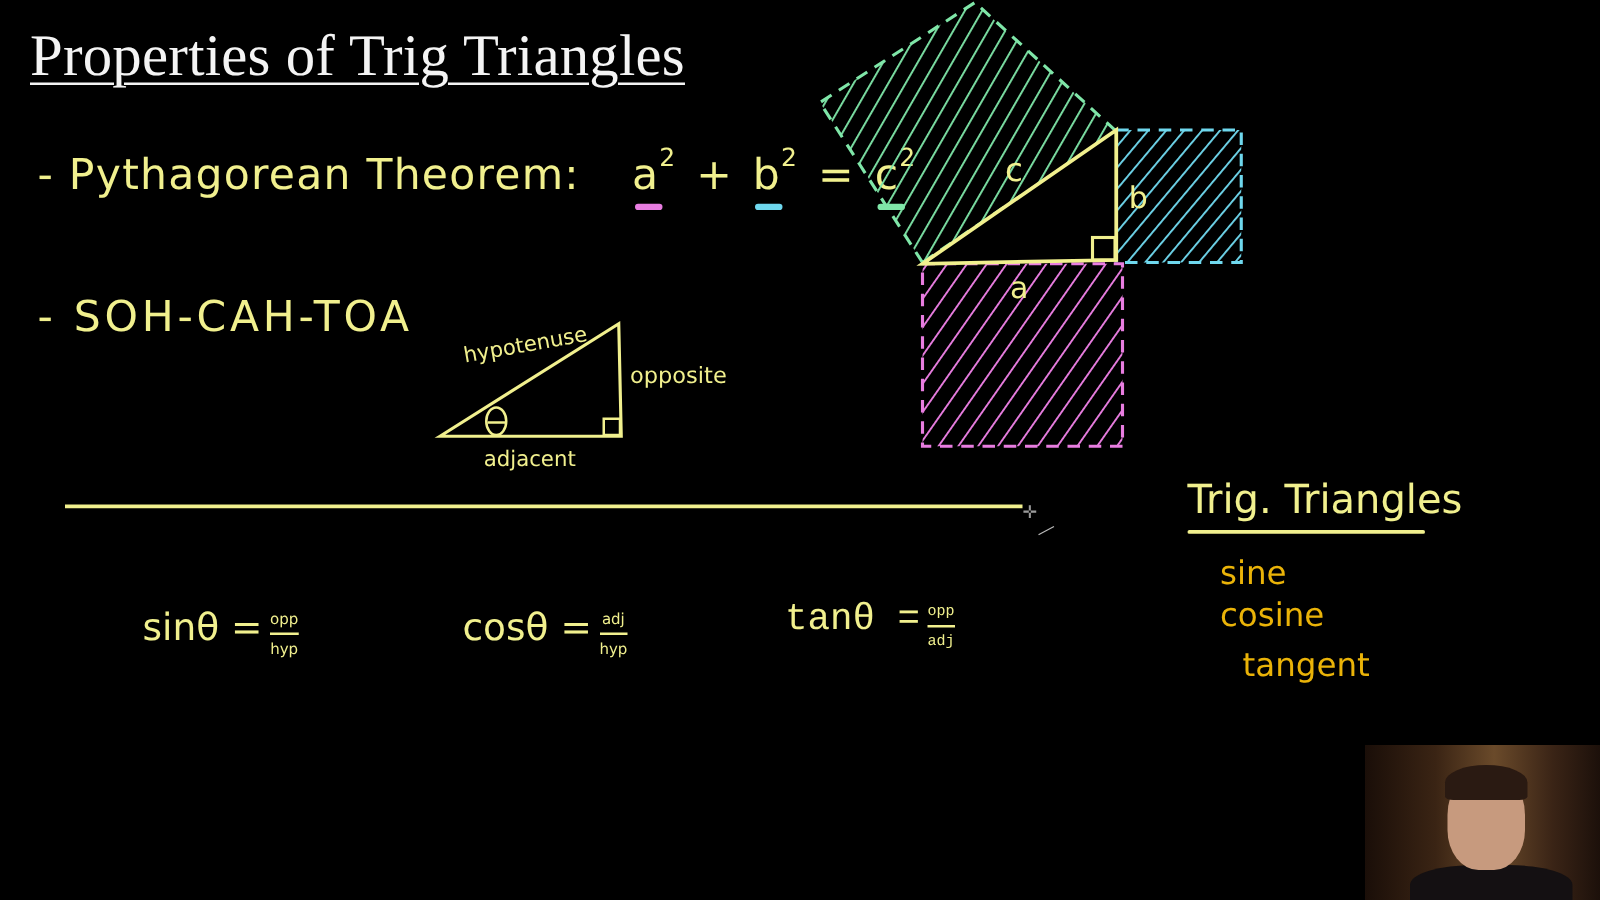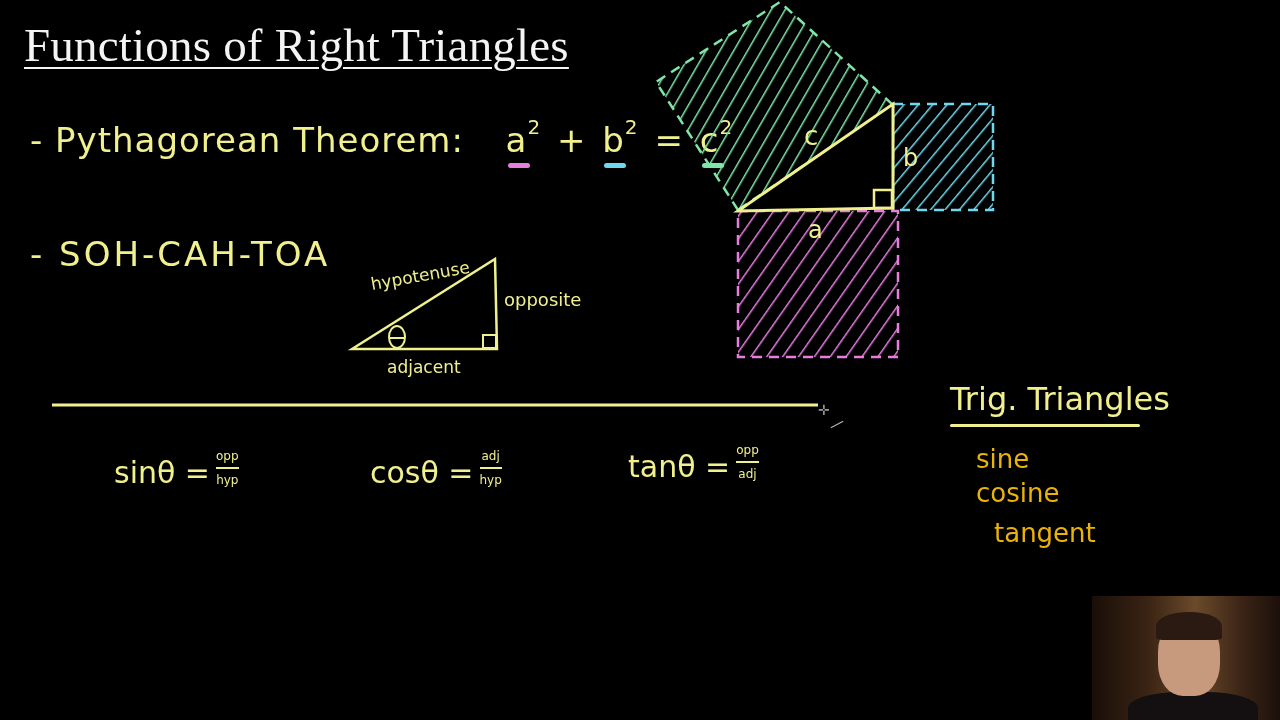--- a/index.html
+++ b/index.html
@@ -5,38 +5,38 @@
   html, body { margin:0; padding:0; background:#000; }
   body { width:1280px; height:720px; position:relative; overflow:hidden; font-family:"DejaVu Sans", sans-serif; }
   .title { position:absolute; left:24px; top:18px; font-family:"Liberation Serif","DejaVu Serif",serif; font-size:47px; color:#f4f4f4; text-decoration:underline; text-decoration-thickness:2px; text-underline-offset:6px; letter-spacing:0.2px; }
   .hand { position:absolute; color:#f1f08e; font-family:"DejaVu Sans", sans-serif; white-space:nowrap; }
   .l1 { left:30px; top:120px; font-size:34px; letter-spacing:1px; }
   .l2 { left:30px; top:234px; font-size:34px; letter-spacing:3px; }
   .eq { display:inline-block; position:relative; margin:0 4px; }
   .eq sup { font-size:20px; position:relative; top:-6px; }
   .ul { position:absolute; left:2px; bottom:-8px; width:22px; height:5px; border-radius:3px; }
   svg.draw { position:absolute; left:0; top:0; }
-  .frac { position:absolute; color:#f1f08e; font-size:30px; display:flex; align-items:flex-end; }
+  .frac { position:absolute; color:#f1f08e; font-size:30px; display:flex; align-items:flex-start;margin-top:39px; }
   .frac .fn { margin-right:6px; }
   .fr { display:inline-flex; flex-direction:column; align-items:center; font-size:12px; line-height:20px; }
   .fr .bar { width:100%; height:2px; background:#f1f08e; margin:1px 0; }
   .trig-title { position:absolute; left:950px; top:380px; font-size:32px; color:#f1f08e; }
   .trig-ul { position:absolute; left:950px; top:424px; width:190px; height:3px; background:#f1f08e; border-radius:2px; }
   .trig-item { position:absolute; left:976px; font-size:26px; color:#eab308; }
   .webcam { position:absolute; left:1092px; top:596px; width:188px; height:124px; background:linear-gradient(90deg,#1a0e08 0%,#3a2414 30%,#6a4a2a 55%,#3a2416 80%,#1c100a 100%); overflow:hidden; }
   .face { position:absolute; left:66px; top:20px; width:62px; height:80px; border-radius:45% 45% 40% 40%; background:#c79a7e; }
   .hair { position:absolute; left:64px; top:16px; width:66px; height:28px; border-radius:50% 50% 10% 10%; background:#2a1a12; }
   .shirt { position:absolute; left:36px; top:96px; width:130px; height:40px; border-radius:40% 40% 0 0; background:#141012; }
   .cursor { position:absolute; left:818px; top:402px; color:#9a9a9a; font-size:14px; }
   .pen { position:absolute; left:830px; top:424px; width:14px; height:1px; background:#bbb; transform:rotate(-28deg); }
 </style>
 </head>
 <body>
 
-<div class="title">Functions of Right Triangles</div>
+<div class="title">Properties of Trig Triangles</div>
 
 <div class="hand l1">
   <span>-</span>
   <span>Pythagorean Theorem:</span>
   <span style="display:inline-block;width:14px"></span>
   <span class="eq"><span>a</span><sup>2</sup><span class="ul" style="background:#e87de0"></span></span>
   <span>+</span>
   <span class="eq"><span>b</span><sup>2</sup><span class="ul" style="background:#6fd8ee"></span></span>
   <span>=</span>
   <span class="eq"><span>c</span><sup>2</sup><span class="ul" style="background:#7fe6a8"></span></span>
@@ -95,21 +95,21 @@
     </span>
 </div>
 <div class="frac" style="left:370px;top:446px;">
   <span class="fn">cosθ =</span>
   <span class="fr">
       <span>adj</span>
       <span class="bar"></span>
       <span>hyp</span>
     </span>
 </div>
-<div class="frac" style="left:628px;top:440px;">
+<div class="frac" style="left:628px;top:440px;font-family:Liberation Mono, monospace;">
   <span class="fn">tanθ =</span>
   <span class="fr">
       <span>opp</span>
       <span class="bar"></span>
       <span>adj</span>
     </span>
 </div>
 
 <div class="trig-title">Trig. Triangles</div>
 <div class="trig-ul"></div>

